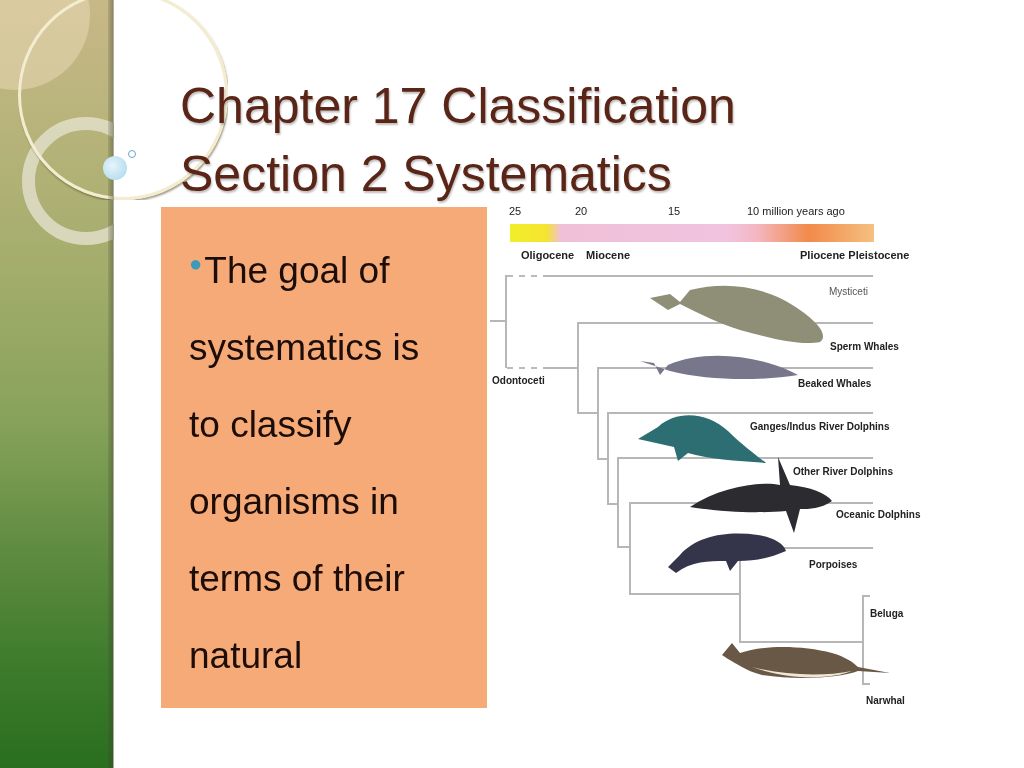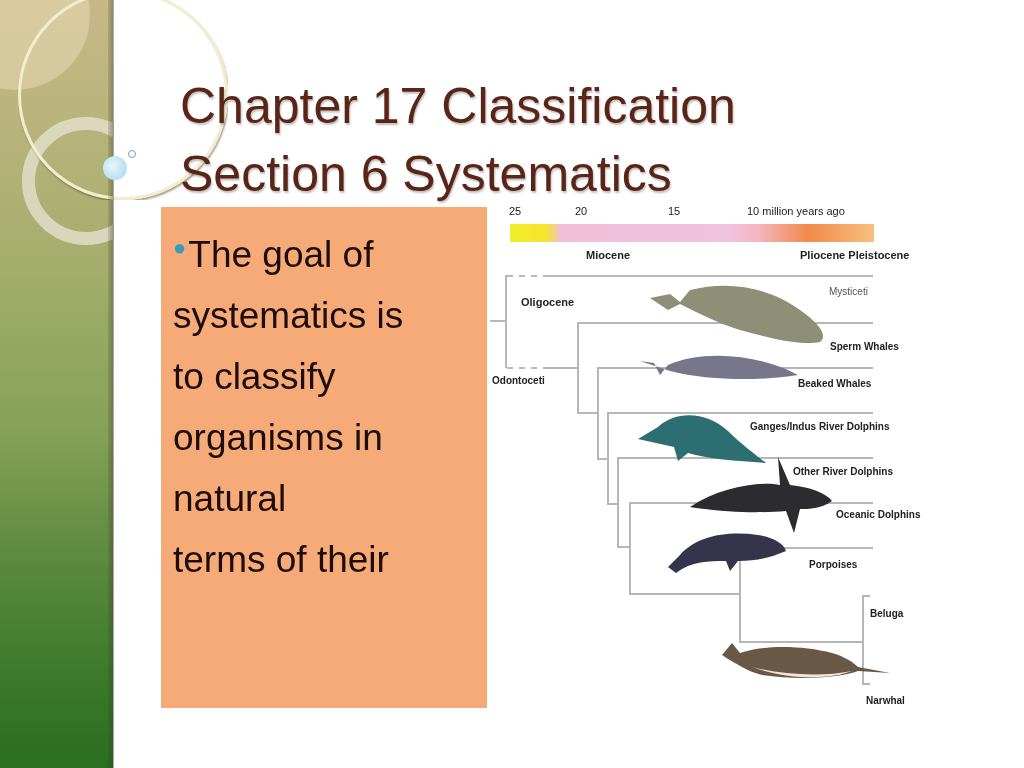--- a/index.html
+++ b/index.html
@@ -17,21 +17,21 @@
   .white-cover { position:absolute; left:114px; top:0; width:910px; height:768px; background:#ffffff; }
   .deco-bubble { position:absolute; left:103px; top:156px; width:24px; height:24px; border-radius:50%;
     background:radial-gradient(circle at 40% 40%, #e6f5fb, #a6d6ea); }
   .deco-dot { position:absolute; left:128px; top:150px; width:6px; height:6px; border-radius:50%; border:1px solid #6aa7c0; background:#fff; }
 
   .title { position:absolute; left:172px; top:64px; margin:8px; font-family:"Liberation Sans", sans-serif;
     font-size:50px; line-height:68px; color:#5a2516; font-weight:normal; letter-spacing:0px;
     text-shadow:1px 2px 2px rgba(0,0,0,0.25); }
 
   .text-box { position:absolute; left:161px; top:207px; width:326px; height:501px; background:#f6aa78; box-sizing:border-box; padding:10px 10px 0 12px; }
-  .bullet-line { font-family:"Liberation Sans", sans-serif; font-size:37px; line-height:61px; color:#1c0d08; margin:0; }
+  .bullet-line { font-family:"Liberation Sans", sans-serif; font-size:37px; line-height:61px; color:#1c0d08; margin:16px; }
   .bullet-dot { color:#3c9bb8; font-size:22px; vertical-align:12px; margin-right:2px; }
 
   .figure { position:absolute; left:490px; top:195px; width:470px; height:520px; }
   .tick { position:absolute; top:10px; font-family:"Liberation Sans", sans-serif; font-weight:normal; font-size:11px; color:#222; }
   .timebar { position:absolute; left:20px; top:29px; width:364px; height:18px;
     background:linear-gradient(to right, #f1ee2a 0%, #f5e430 10%, #f0c0d8 14%, #f1c3df 60%, #f4b6c0 68%, #f28a4a 82%, #f5c080 100%); }
   .epoch { position:absolute; top:54px; font-family:"Liberation Sans", sans-serif; font-weight:bold; font-size:11px; color:#222; }
   .line { position:absolute; background:#b7b7b7; }
   .dash { position:absolute; height:2px; background:repeating-linear-gradient(to right, #bbb 0 6px, transparent 6px 12px); }
   .taxon { position:absolute; font-family:"Liberation Sans", sans-serif; font-weight:bold; font-size:10px; color:#222; white-space:nowrap; }
@@ -47,40 +47,40 @@
 </div>
 <div class="white-cover"></div>
 <div class="deco-ring-large" style="clip-path: inset(0 0 0 0);"></div>
 <div class="white-cover" style="left:114px;width:120px;background:transparent;"></div>
 <div class="band-shadow"></div>
 <div class="deco-bubble"></div>
 <div class="deco-dot"></div>
 
 <h1 class="title">
   <span>Chapter 17 Classification</span><br>
-  <span>Section 6 Systematics</span>
+  <span>Section 2 Systematics</span>
 </h1>
 
 <div class="text-box">
   <p class="bullet-line"><span class="bullet-dot">●</span><span>The goal of</span></p>
   <p class="bullet-line">systematics is</p>
   <p class="bullet-line">to classify</p>
   <p class="bullet-line">organisms in</p>
+  <p class="bullet-line">terms of their</p>
   <p class="bullet-line">natural</p>
-  <p class="bullet-line">terms of their</p>
 </div>
 
 <div class="figure">
 
   <span class="tick" style="left:19px;">25</span>
   <span class="tick" style="left:85px;">20</span>
   <span class="tick" style="left:178px;">15</span>
   <span class="tick" style="left:257px;">10 million years ago</span>
   <div class="timebar"></div>
-  <span class="epoch" style="left:31px;margin-top:47px;">Oligocene</span>
+  <span class="epoch" style="left:31px;">Oligocene</span>
   <span class="epoch" style="left:96px;">Miocene</span>
   <span class="epoch" style="left:310px;">Pliocene Pleistocene</span>
 
   <div class="line" style="left:0;top:125px;width:15px;height:2px;"></div>
   <div class="line" style="left:15px;top:80px;width:2px;height:93px;"></div>
   <div class="dash" style="left:17px;top:80px;width:36px;"></div>
   <div class="line" style="left:53px;top:80px;width:330px;height:2px;"></div>
   <div class="dash" style="left:17px;top:172px;width:36px;"></div>
   <div class="line" style="left:53px;top:172px;width:35px;height:2px;"></div>
   <div class="line" style="left:87px;top:127px;width:2px;height:91px;"></div>

